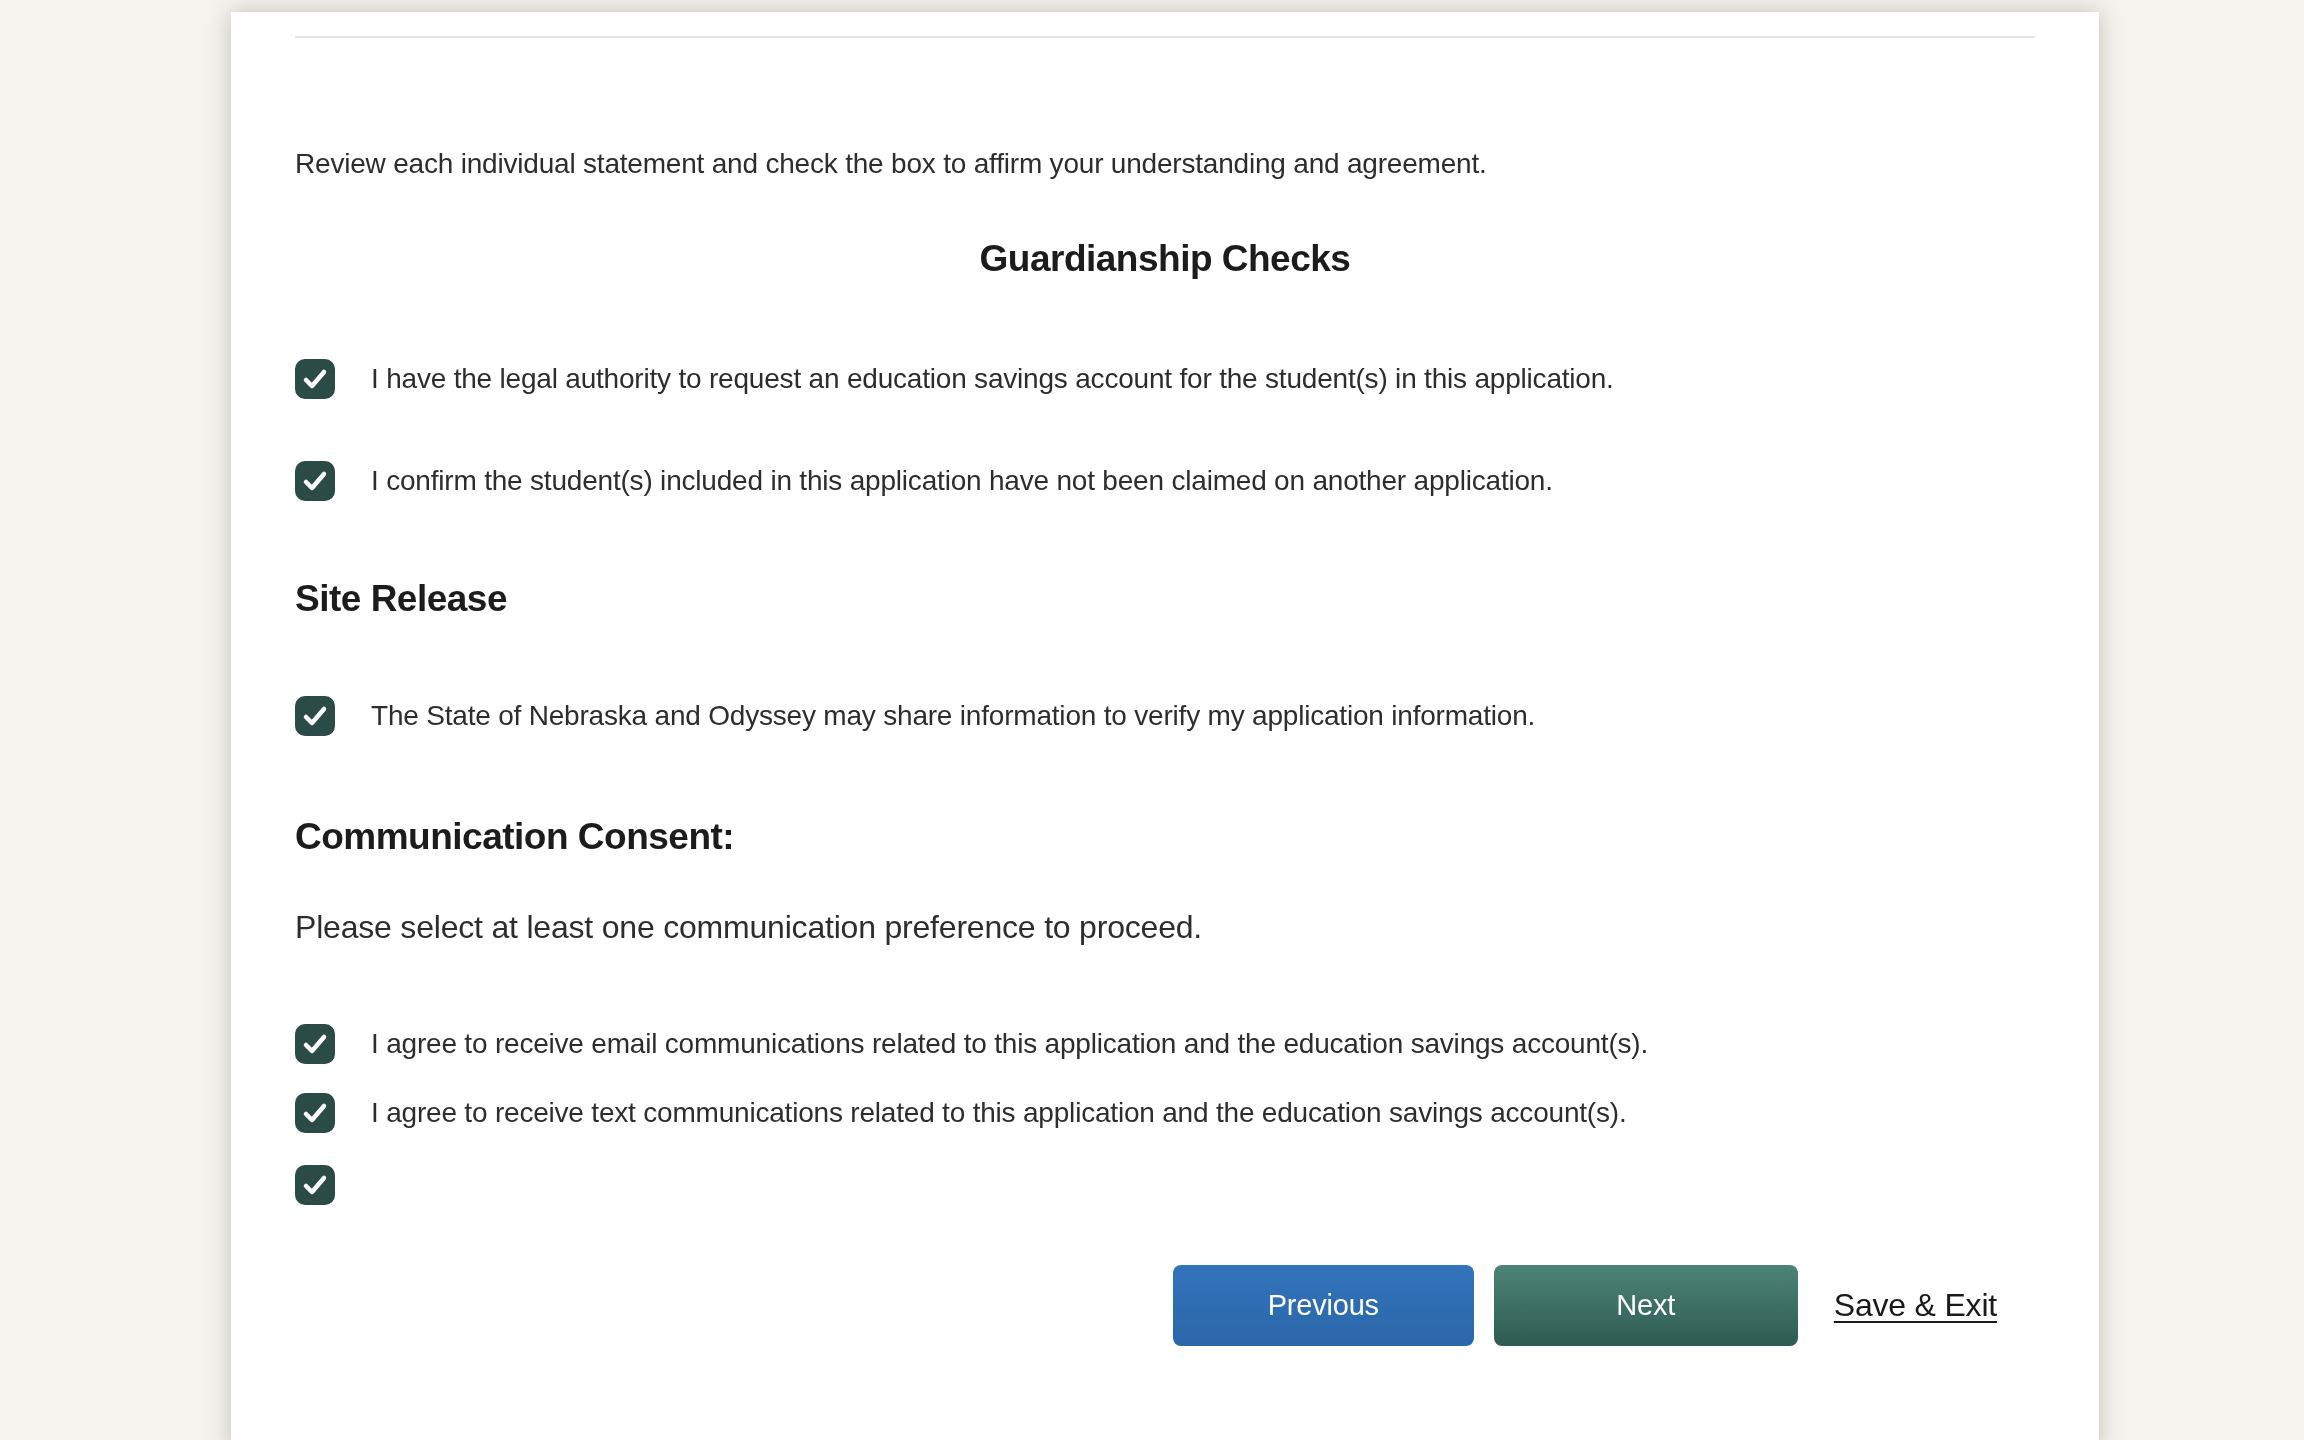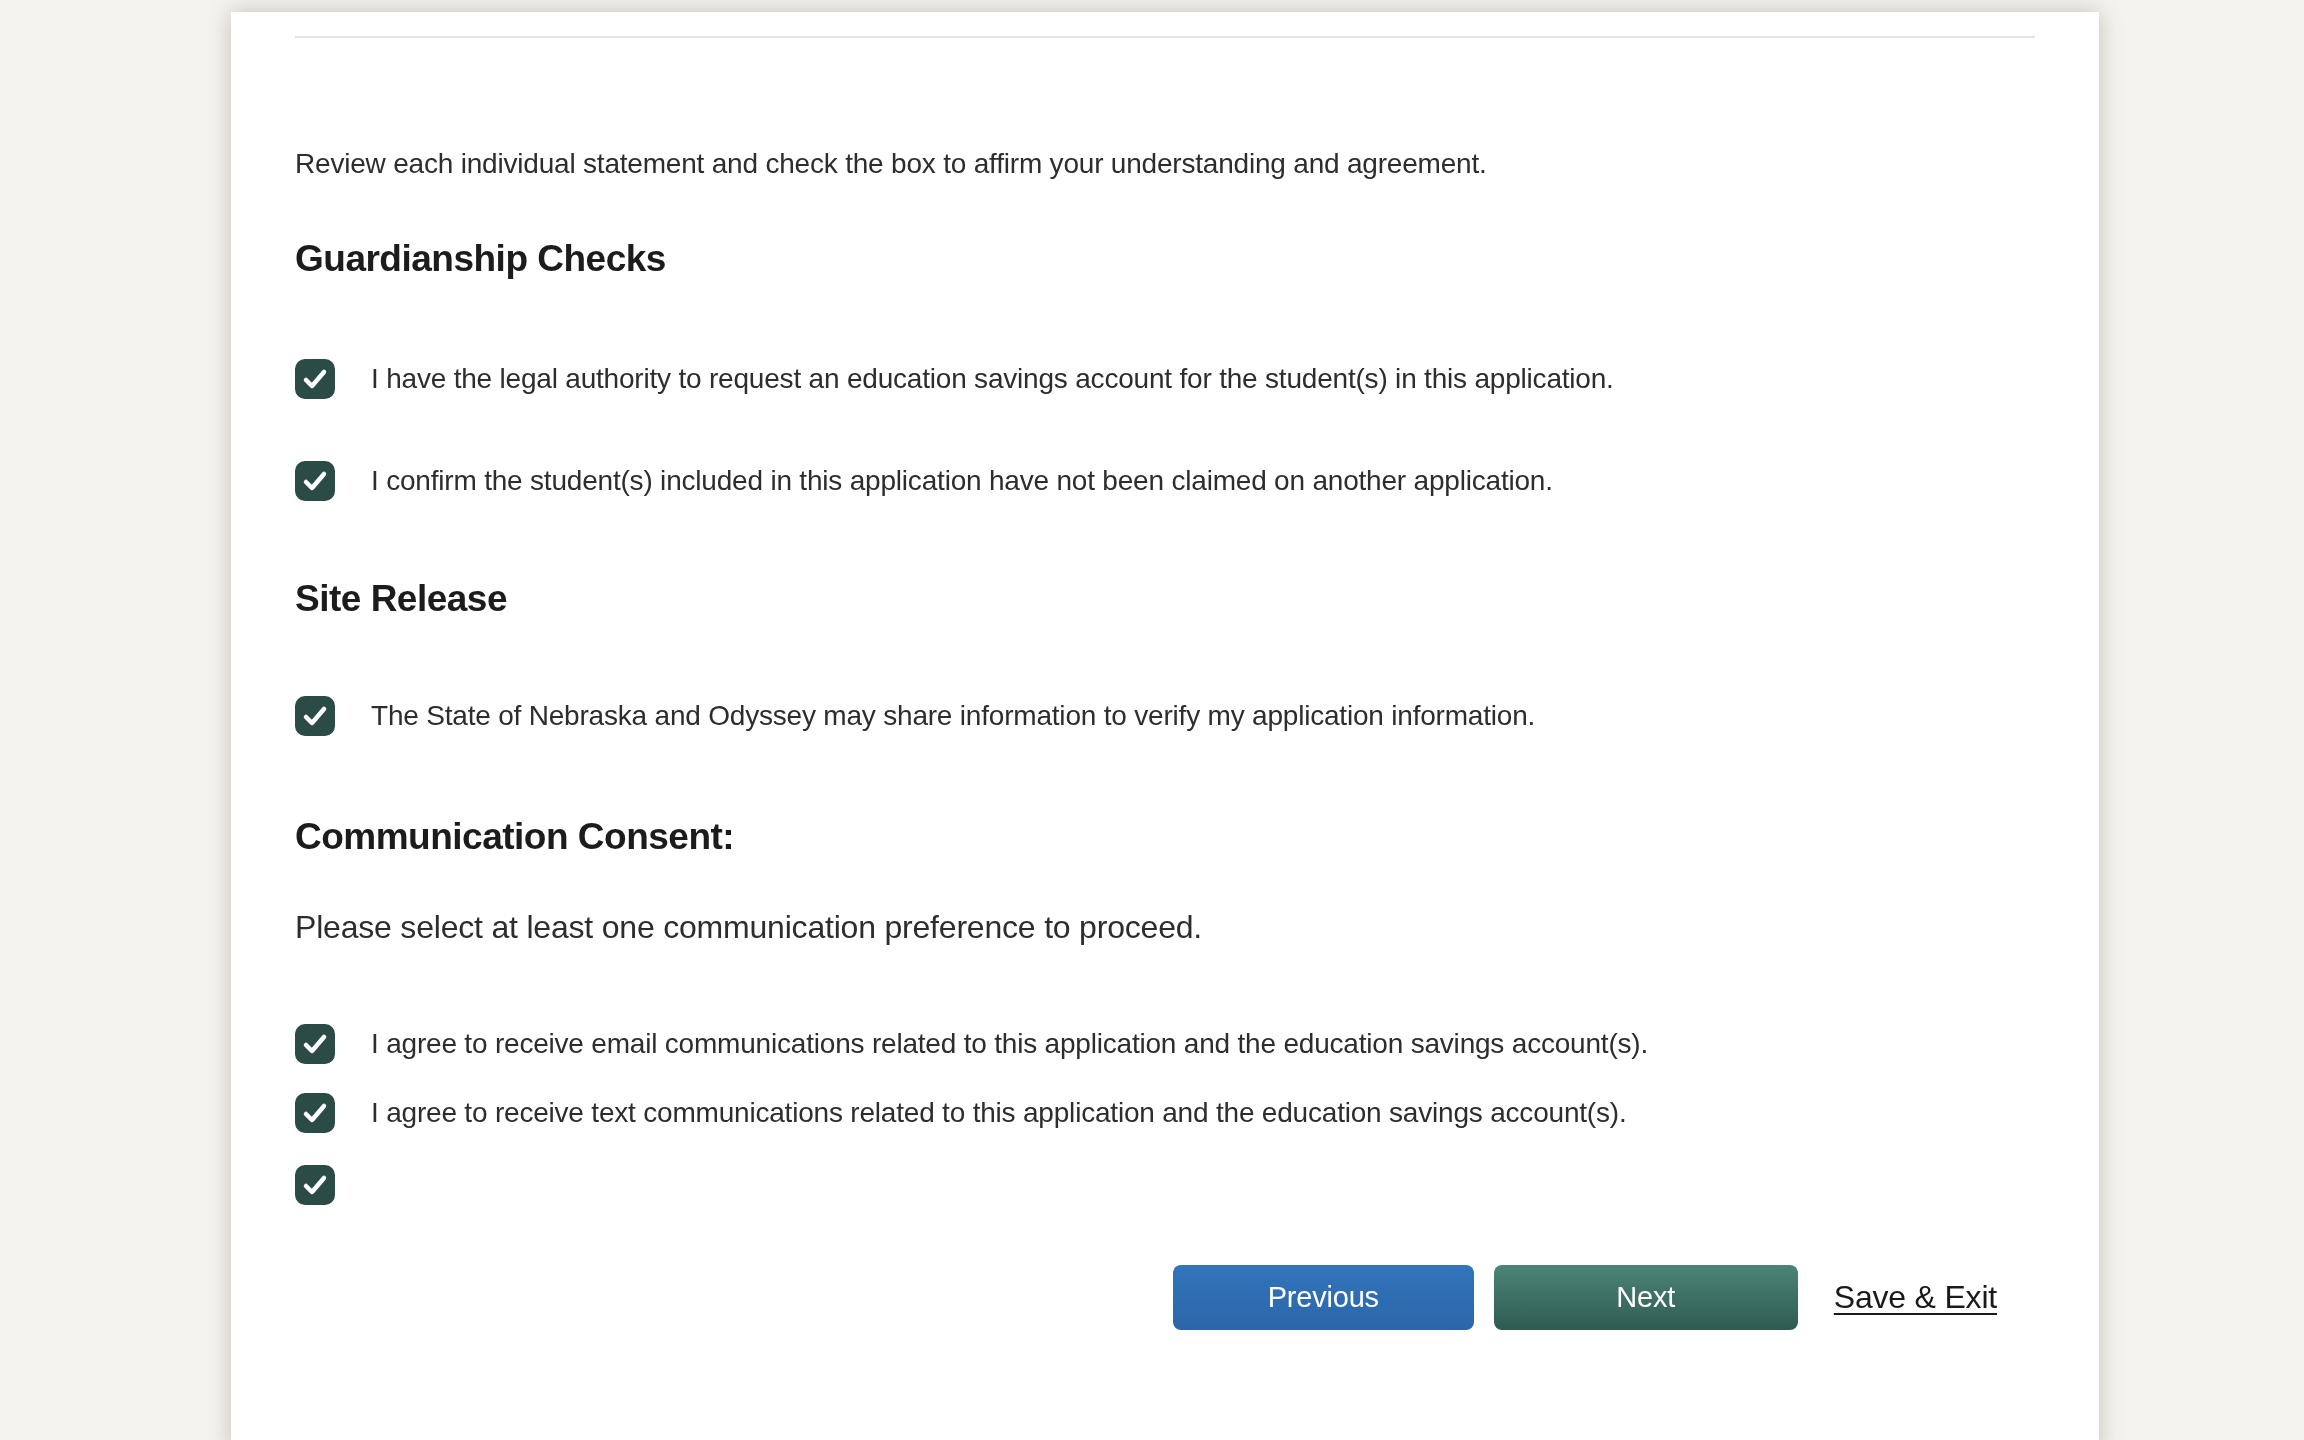--- a/index.html
+++ b/index.html
@@ -46,21 +46,21 @@
     color:var(--text);
     letter-spacing:-0.2px;
   }
   .section-heading{
     font-size:37px;
     line-height:50px;
     font-weight:700;
     color:var(--heading);
     letter-spacing:-0.5px;
   }
-  .h-guardianship{margin-top:50px;}
+  .h-guardianship{margin-top:50px;text-align:center;}
   .h-site-release{margin-top:73px;}
   .h-communication{margin-top:76px;}
   .note{
     margin-top:45px;
     font-size:32px;
     line-height:40px;
     color:var(--text);
     letter-spacing:-0.2px;
   }
   .check-row{
@@ -101,21 +101,21 @@
   }
   .button-row{
     margin-top:60px;
     display:flex;
     align-items:center;
     justify-content:flex-end;
     column-gap:20px;
     padding-right:38px;
   }
   .btn{
-    height:65px;
+    height:81px;
     border:none;
     border-radius:8px;
     color:#ffffff;
     font-family:"Liberation Sans", sans-serif;
     font-size:29px;
     font-weight:500;
     letter-spacing:-0.2px;
     cursor:pointer;
   }
   .btn-previous{

